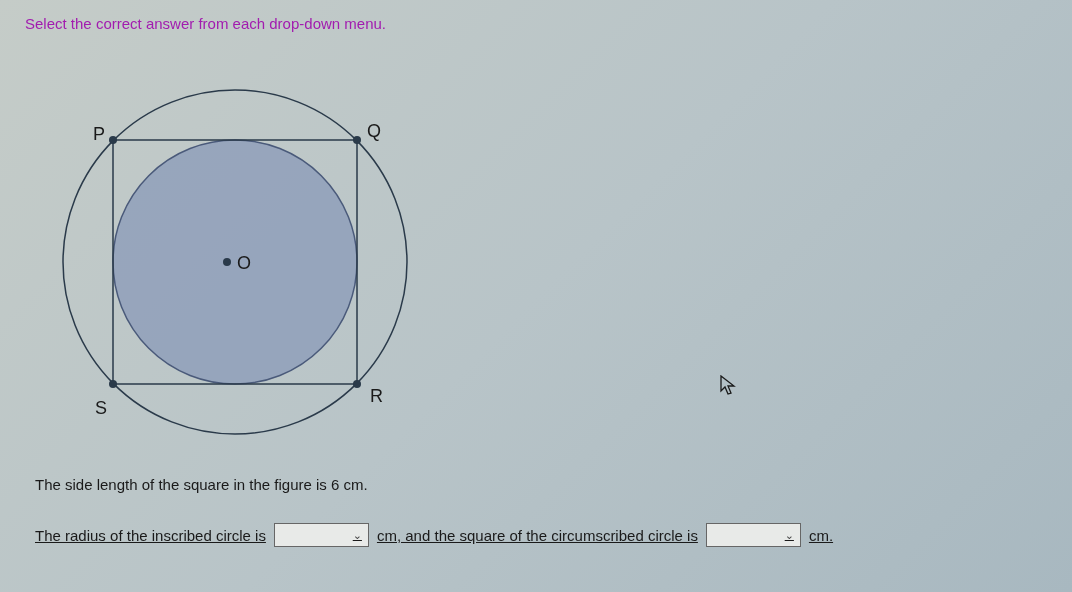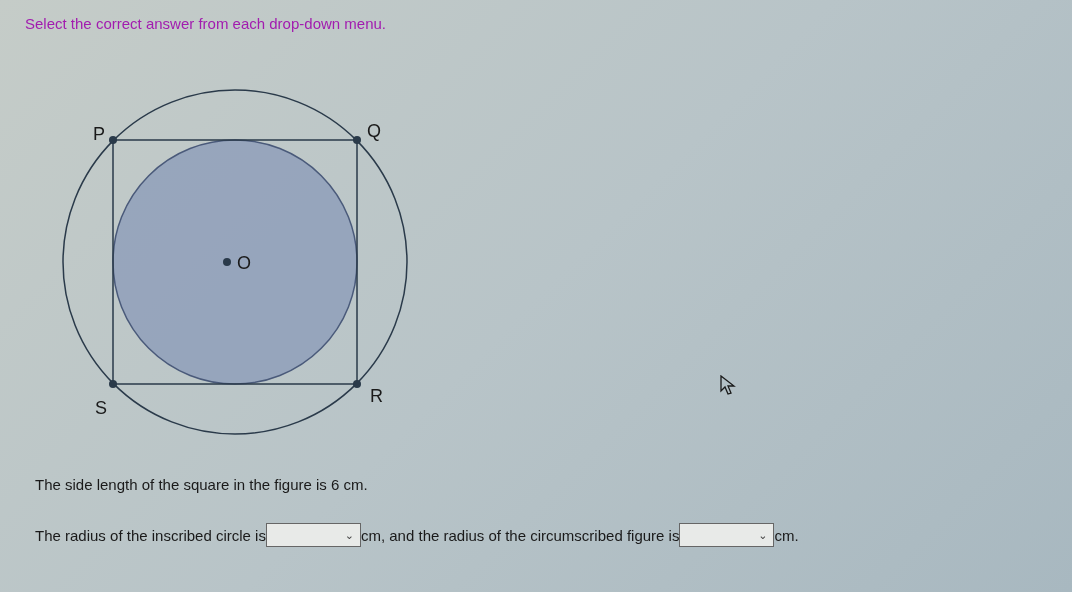--- a/index.html
+++ b/index.html
@@ -30,21 +30,23 @@
       color: #1a1a1a;
       margin-bottom: 30px;
       margin-left: 10px;
     }
     .answer-row {
       font-size: 15px;
       color: #1a1a1a;
       margin-left: 10px;
       display: flex;
       align-items: center;
+      gap: 8px;
       flex-wrap: wrap;
+      text-decoration: underline;
     }
     .dropdown {
       display: inline-flex;
       align-items: center;
       justify-content: flex-end;
       width: 95px;
       height: 24px;
       border: 1px solid #666;
       background: #e8eae8;
       padding-right: 6px;
@@ -92,21 +94,21 @@
   </svg>
 </div>
 
 <div class="given-info">The side length of the square in the figure is 6 cm.</div>
 
 <div class="answer-row">
   <span>The radius of the inscribed circle is</span>
   <span class="dropdown">
     <span class="dropdown-arrow">⌄</span>
   </span>
-  <span>cm, and the radius of the circumscribed figure is</span>
+  <span>cm, and the square of the circumscribed circle is</span>
   <span class="dropdown">
     <span class="dropdown-arrow">⌄</span>
   </span>
   <span>cm.</span>
 </div>
 
 <div class="cursor">
   <svg width="18" height="22" viewBox="0 0 18 22">
     <path d="M 1 1 L 1 16 L 5 12 L 8 19 L 11 18 L 8 11 L 14 11 Z" fill="none" stroke="#1a1a1a" stroke-width="1.3"></path>
   </svg>

